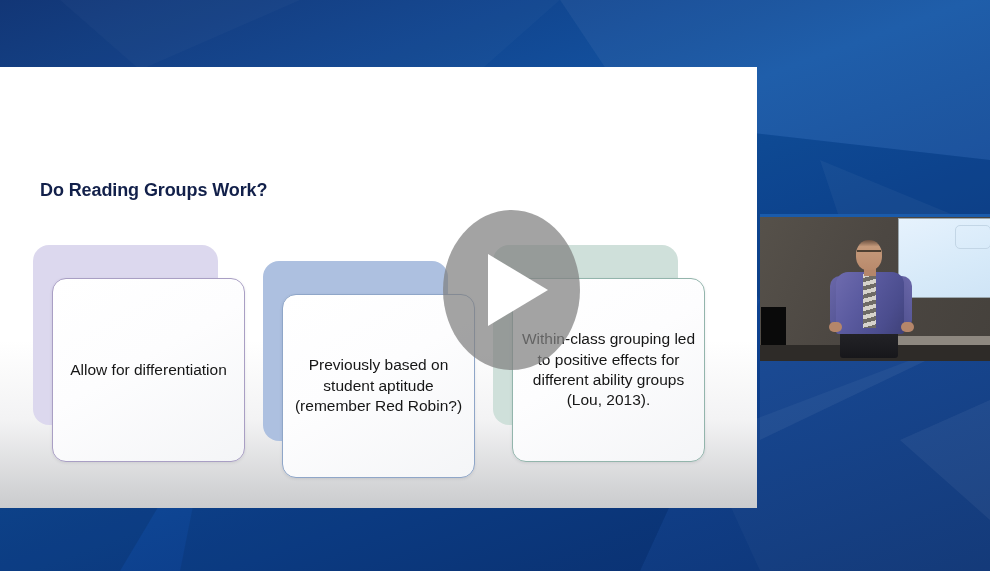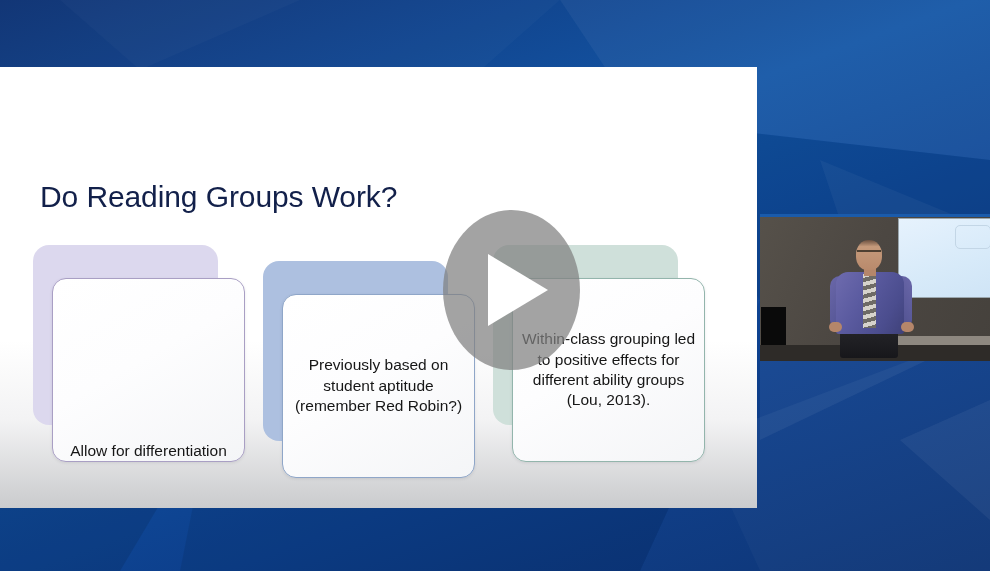--- a/index.html
+++ b/index.html
@@ -10,35 +10,35 @@
   
   #bg{position:absolute;inset:0;background:linear-gradient(160deg,#0a2f72 0%,#1154a5 38%,#0d3f8c 70%,#0a3274 100%);}
   #bg svg{position:absolute;inset:0;width:990px;height:571px;display:block;}
 
   
   #slide{position:absolute;left:0;top:67px;width:757px;height:441px;
          background:linear-gradient(180deg,#ffffff 0%,#ffffff 62%,#f3f3f4 80%,#d0d1d3 97%,#cbccce 100%);
          overflow:hidden;}
 
   #slide-title{position:absolute;left:40px;top:113px;
-      font-size:30px;font-weight:normal;color:#12204a;letter-spacing:-0.1px;white-space:nowrap;}
+      font-size:18px;font-weight:bold;color:#12204a;letter-spacing:-0.1px;white-space:nowrap;}
 
   
   .card-group{position:absolute;}
   .card-back{position:absolute;border-radius:16px;}
   .card-front{position:absolute;border-radius:14px;
       background:linear-gradient(150deg,#ffffff 0%,#fdfdfe 45%,#f4f5f7 100%);
       box-shadow:0 1px 3px rgba(40,40,60,.10);
       display:flex;align-items:center;justify-content:center;}
   .card-text{font-size:15.5px;line-height:1.32;color:#161616;text-align:center;padding:0 8px;}
 
   
   #g1{left:33px;top:178px;width:215px;height:220px;}
   #g1 .card-back{left:0;top:0;width:185px;height:180px;background:#dcd8ee;}
-  #g1 .card-front{left:19px;top:33px;width:191px;height:182px;border:1px solid #a99fc4;align-items:flex-end;}
+  #g1 .card-front{left:19px;top:33px;width:191px;height:182px;border:1px solid #a99fc4;}
 
   
   #g2 {left:263px;top:178px;width:215px;height:220px;margin-top:16px;}
   #g2 .card-back{left:0;top:0;width:185px;height:180px;background:#adc0e0;}
   #g2 .card-front{left:19px;top:33px;width:191px;height:182px;border:1px solid #8fa6c8;}
 
   
   #g3{left:493px;top:178px;width:215px;height:220px;}
   #g3 .card-back{left:0;top:0;width:185px;height:180px;background:#cfe0da;}
   #g3 .card-front{left:19px;top:33px;width:191px;height:182px;border:1px solid #93b5ac;}

